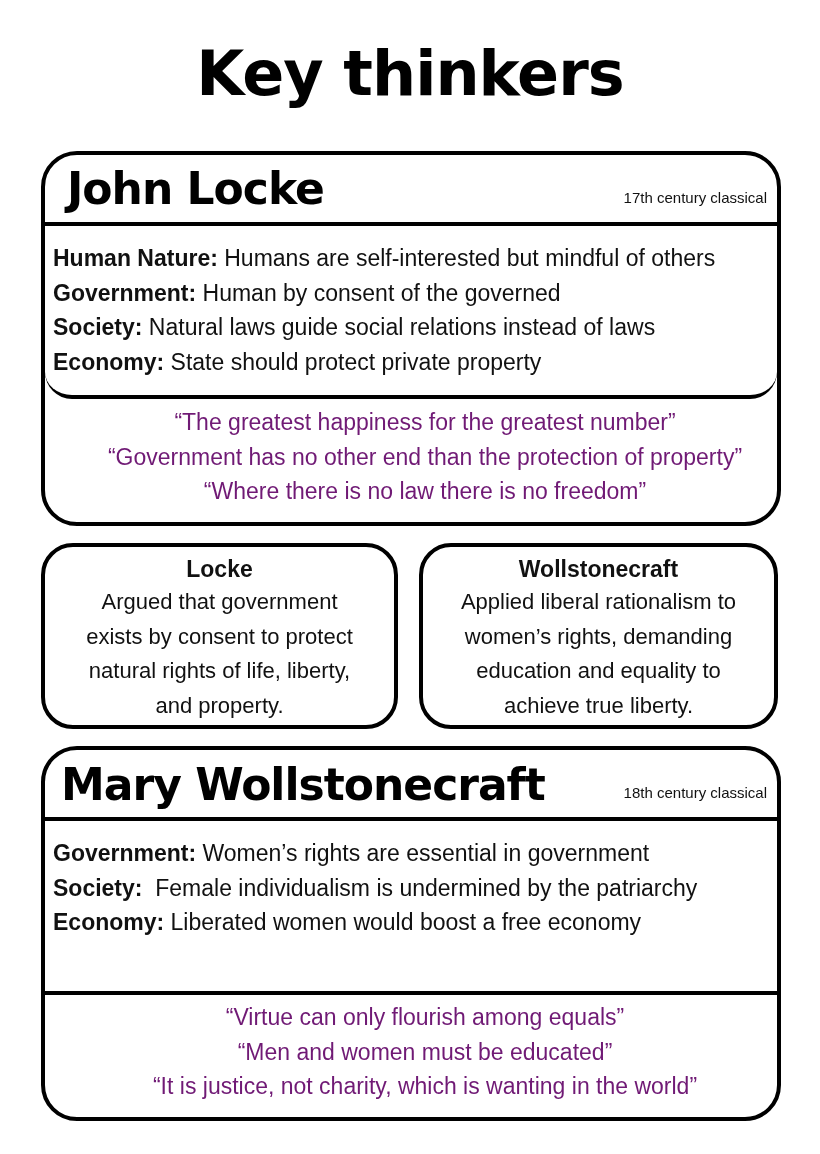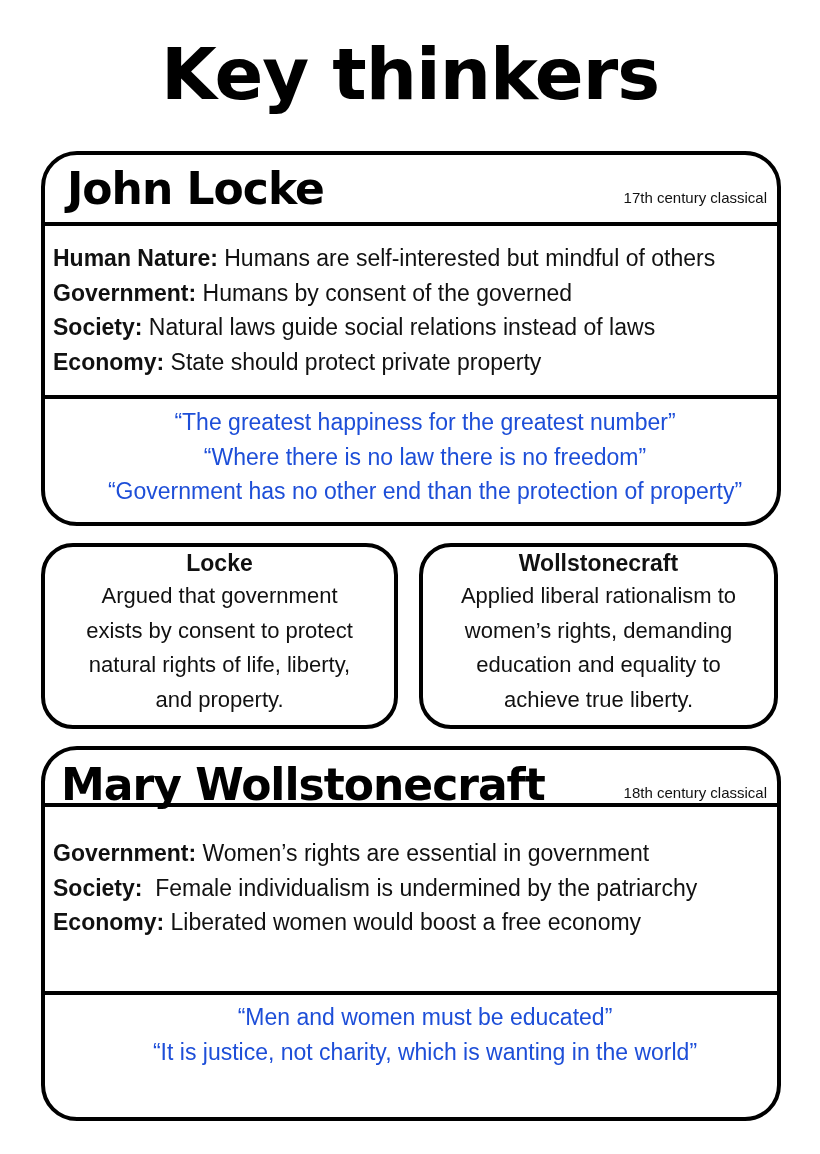--- a/index.html
+++ b/index.html
@@ -3,69 +3,69 @@
   <meta charset="utf-8">
   <style>
     * { box-sizing: border-box; margin: 0; padding: 0; }
     html, body { width: 820px; height: 1154px; background: #ffffff; }
     body { position: relative; font-family: "Liberation Sans", sans-serif; color: #111111; overflow: hidden; }
 
     .page-title {
       position: absolute; left: 0; top: 24px; width: 820px; height: 100px;
       text-align: center;
       font-family: "DejaVu Sans", sans-serif; font-weight: bold;
-      font-size: 72px; line-height: 100px; letter-spacing: -1px; color: #000;
+      font-size: 62px; line-height: 100px; letter-spacing: -1px; color: #000;
     }
 
     .card {
       position: absolute; border: 4.5px solid #000; border-radius: 36px; background: #fff; overflow: hidden;
     }
     .card-header { position: absolute; left: 0; right: 0; top: 0; border-bottom: 4.5px solid #000; padding-left: 24px; }
     .card-name {
       position: absolute; left: 22px; top: 8px;
       font-family: "DejaVu Sans", sans-serif; font-weight: bold; font-size: 44px; line-height: 56px;
       letter-spacing: -1px; color: #000; white-space: nowrap;
     }
     .card-era {
       position: absolute; right: 10px; font-size: 15px; line-height: 28px;
       color: #111; white-space: nowrap;
     }
     .card-facts { position: absolute; left: 8px; right: 6px; border-bottom: 4.5px solid #000; }
     .fact { font-size: 23px; line-height: 34.7px; white-space: nowrap; color: #111; }
     .fact .k { font-weight: bold; }
     .card-quotes { position: absolute; left: 0; right: 0; text-align: center; }
-    .quote { font-size: 23px; line-height: 34.7px; white-space: nowrap; color: #1d4ed8; margin-left: 28px; }
+    .quote { font-size: 23px; line-height: 34.7px; white-space: nowrap; color: #701a75; margin-left: 28px; }
 
     .mini {
       position: absolute; border: 4.5px solid #000; border-radius: 32px; background: #fff; text-align: center;
-      padding-top: 0;
+      padding-top: 6px;
     }
     .mini-title { font-weight: bold; font-size: 23px; line-height: 32px; color: #111; }
     .mini-body { font-size: 22px; line-height: 34.5px; color: #111; padding: 0 10px; }
   </style>
 </head>
 <body>
 
 <div class="page-title">Key thinkers</div>
 
 <div class="card" style="left:41px; top:151px; width:740px; height:375px;">
   <div class="card-header" style="height:71px;">
     <div class="card-name" style="top:6px;">John Locke</div>
     <div class="card-era" style="top:29px;">17th century classical</div>
   </div>
-  <div class="card-facts" style="top:71px; height:173px; left:0; right:0; padding-left:8px; padding-top:15px;">
+  <div class="card-facts" style="top:71px; height:173px; left:0; right:0; padding-left:8px; padding-top:15px;border-radius:27px;">
     <div class="fact"><span class="k">Human Nature:</span><span> Humans are self-interested but mindful of others</span></div>
-    <div class="fact"><span class="k">Government:</span><span> Humans by consent of the governed</span></div>
+    <div class="fact"><span class="k">Government:</span><span> Human by consent of the governed</span></div>
     <div class="fact"><span class="k">Society:</span><span> Natural laws guide social relations instead of laws</span></div>
     <div class="fact"><span class="k">Economy:</span><span> State should protect private property</span></div>
   </div>
   <div class="card-quotes" style="top:250px;">
     <div class="quote">“The greatest happiness for the greatest number”</div>
+    <div class="quote">“Government has no other end than the protection of property”</div>
     <div class="quote">“Where there is no law there is no freedom”</div>
-    <div class="quote">“Government has no other end than the protection of property”</div>
   </div>
 </div>
 
 <div class="mini" style="left:41px; top:543px; width:357px; height:186px;">
   <div class="mini-title">Locke</div>
   <div class="mini-body">
     <div>Argued that government</div>
     <div>exists by consent to protect</div>
     <div>natural rights of life, liberty,</div>
     <div>and property.</div>
@@ -76,26 +76,27 @@
   <div class="mini-title">Wollstonecraft</div>
   <div class="mini-body">
     <div>Applied liberal rationalism to</div>
     <div>women’s rights, demanding</div>
     <div>education and equality to</div>
     <div>achieve true liberty.</div>
   </div>
 </div>
 
 <div class="card" style="left:41px; top:746px; width:740px; height:375px;">
-  <div class="card-header" style="height:57px;">
+  <div class="card-header" style="height:71px;">
     <div class="card-name" style="left:16px; top:7px;">Mary Wollstonecraft</div>
     <div class="card-era" style="top:29px;">18th century classical</div>
   </div>
   <div class="card-facts" style="top:71px; height:174px; left:0; right:0; padding-left:8px; padding-top:15px;">
     <div class="fact"><span class="k">Government:</span><span> Women’s rights are essential in government</span></div>
     <div class="fact" style="white-space:pre;"><span class="k">Society:</span><span>  Female individualism is undermined by the patriarchy</span></div>
     <div class="fact"><span class="k">Economy:</span><span> Liberated women would boost a free economy</span></div>
   </div>
   <div class="card-quotes" style="top:250px;">
+    <div class="quote">“Virtue can only flourish among equals”</div>
     <div class="quote">“Men and women must be educated”</div>
     <div class="quote">“It is justice, not charity, which is wanting in the world”</div>
   </div>
 </div>
 
 </body></html>

